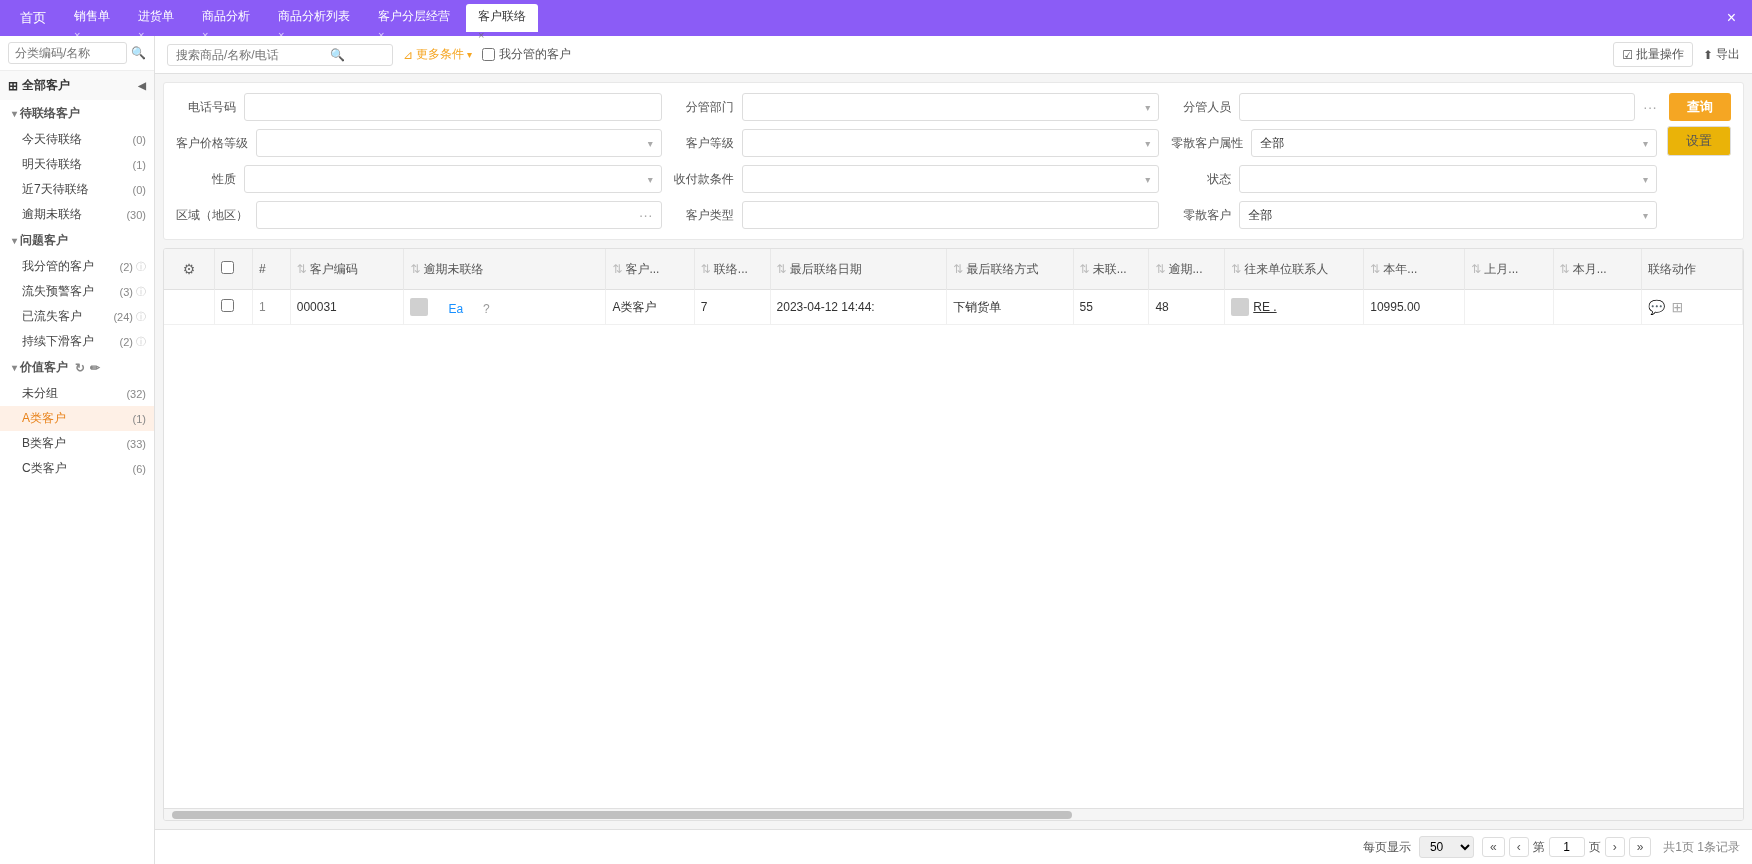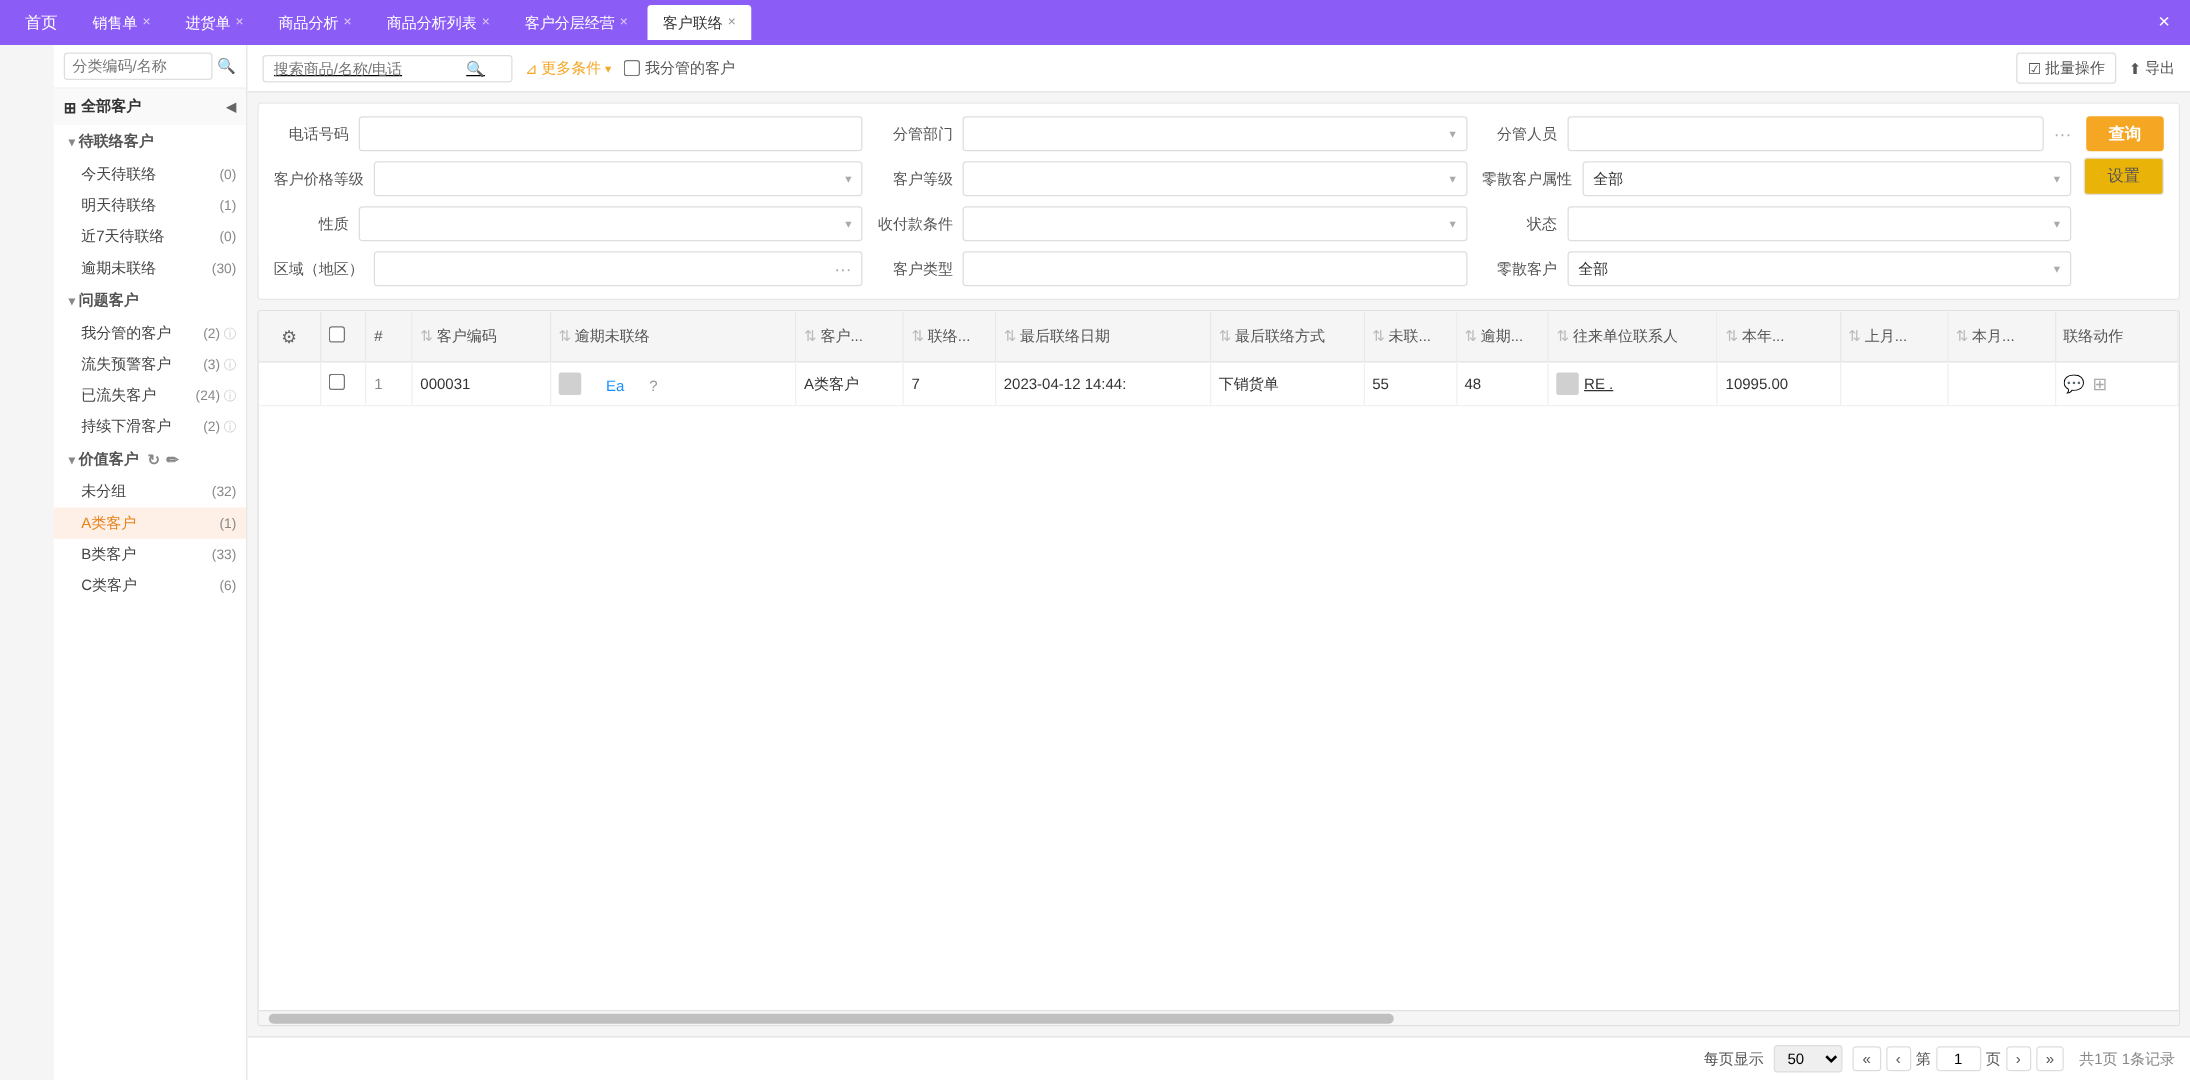--- a/index.html
+++ b/index.html
@@ -9,42 +9,42 @@
     .top-nav {
       display: flex;
       align-items: center;
       background: #8b5cf6;
       height: 36px;
       padding: 0 8px;
       gap: 4px;
     }
     .nav-tab {
       display: flex;
-      align-items: center;
+      align-items: flex-start;
       padding: 4px 12px;
       color: #fff;
       cursor: pointer;
       border-radius: 3px 3px 0 0;
       font-size: 13px;
       white-space: nowrap;
       height: 28px;
       gap: 4px;
+      flex-direction: column;
     }
     .nav-tab.active { background: #fff; color: #333; }
     .nav-tab .close-x { font-size: 11px; color: inherit; opacity: 0.7; cursor: pointer; }
     .nav-tab.active .close-x { color: #666; }
     .nav-home { color: #fff; font-size: 13px; padding: 4px 12px; cursor: pointer; }
     .spacer { flex: 1; }
     .top-close { color: #fff; font-size: 16px; cursor: pointer; padding: 4px 8px; }
 
     
     .main-layout {
       display: flex;
       height: calc(864px - 36px);
-      padding-left: 43px;
     }
 
     
     .sidebar {
       width: 155px;
       background: #fff;
       border-right: 1px solid #e0e0e0;
       display: flex;
       flex-direction: column;
       overflow-y: auto;
@@ -123,22 +123,21 @@
       gap: 10px;
       flex-shrink: 0;
     }
     .filter-search {
       display: flex;
       align-items: center;
       border: 1px solid #ddd;
       border-radius: 3px;
       padding: 3px 8px;
       gap: 4px;
-      width: 200px;
-      text-decoration: underline;
+      width: 226px;
     }
     .filter-search input {
       border: none;
       outline: none;
       font-size: 12px;
       color: #999;
       width: 150px;
     }
     .more-conditions {
       display: flex;

